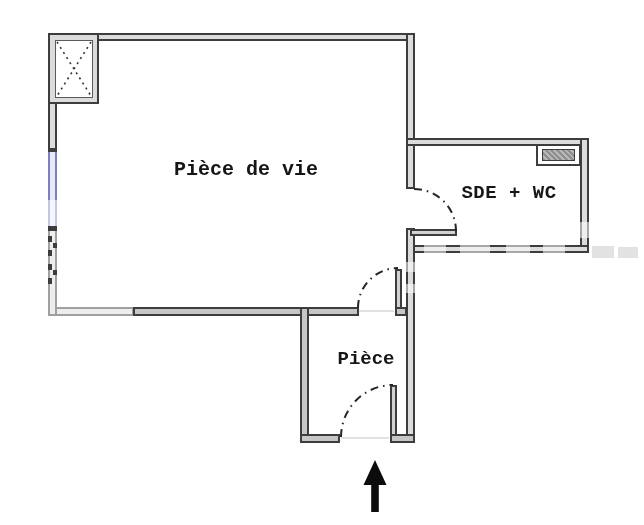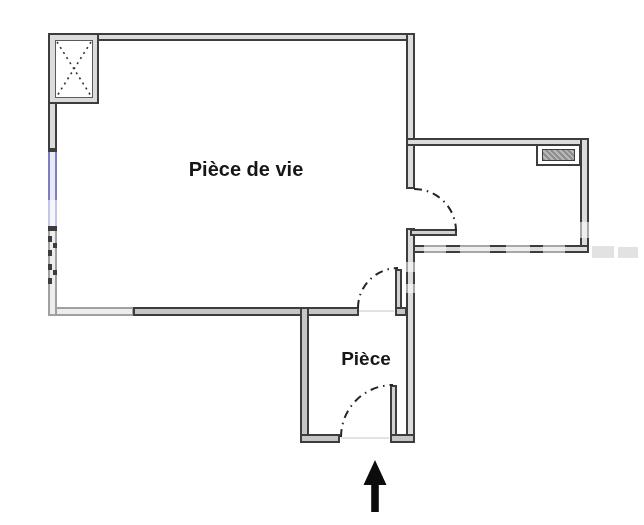--- a/index.html
+++ b/index.html
@@ -1,19 +1,19 @@
 <!DOCTYPE html>
 <html><head>
 <meta charset="utf-8">
 <title>Floor plan</title>
 <style>
   html,body{margin:0;padding:0;background:#ffffff;}
   .plan{
     position:relative;width:644px;height:525px;background:#ffffff;overflow:hidden;
-    font-family:Liberation Sans, sans-serif;
+    font-family:Liberation Mono, monospace;
   }
   .wall{position:absolute;background:#dcdcdc;border:2px solid #3d3d3d;box-sizing:border-box;}
   .wall--light{background:#ededed;border:2px solid #a0a0a0;}
   .wall--mid{background:#c6c6c6;}
   .leaf{position:absolute;background:#d2d2d2;border:2px solid #3d3d3d;box-sizing:border-box;}
   .window{
     position:absolute;left:48px;top:150px;width:9px;height:80px;box-sizing:border-box;
     background:#e9eaf5;border-left:2px solid #7c80c3;border-right:2px solid #7c80c3;
   }
   .window-fade{position:absolute;left:48px;top:200px;width:9px;height:28px;background:rgba(255,255,255,0.55);}
@@ -90,20 +90,21 @@
   <div class="wm" style="left:460px;top:244px;width:30px;height:11px;"></div>
   <div class="wm" style="left:506px;top:244px;width:24px;height:11px;"></div>
   <div class="wm" style="left:543px;top:244px;width:22px;height:11px;"></div>
   <div class="wm" style="left:580px;top:222px;width:9px;height:16px;"></div>
   <div class="wm" style="left:406px;top:262px;width:9px;height:10px;"></div>
   <div class="wm" style="left:406px;top:284px;width:9px;height:9px;"></div>
   <div class="wm-gray" style="left:592px;top:246px;width:22px;height:12px;"></div>
   <div class="wm-gray" style="left:618px;top:247px;width:20px;height:11px;"></div>
 
   <div class="room-label label-pdv">Pièce de vie</div>
+  <div class="room-label label-sde">SDE + WC</div>
   <div class="room-label label-entree">Pièce</div>
 
   <svg class="overlay" width="644" height="525" viewBox="0 0 644 525">
 
     <line x1="57" y1="42" x2="91" y2="96" stroke="#333333" stroke-width="1.6" stroke-dasharray="2 4"></line>
     <line x1="91" y1="42" x2="57" y2="96" stroke="#333333" stroke-width="1.6" stroke-dasharray="2 4"></line>
 
     <line x1="359" y1="311" x2="394" y2="311" stroke="#d9d9d9" stroke-width="1.5"></line>
     <line x1="341" y1="438" x2="389" y2="438" stroke="#d9d9d9" stroke-width="1.5"></line>
 

